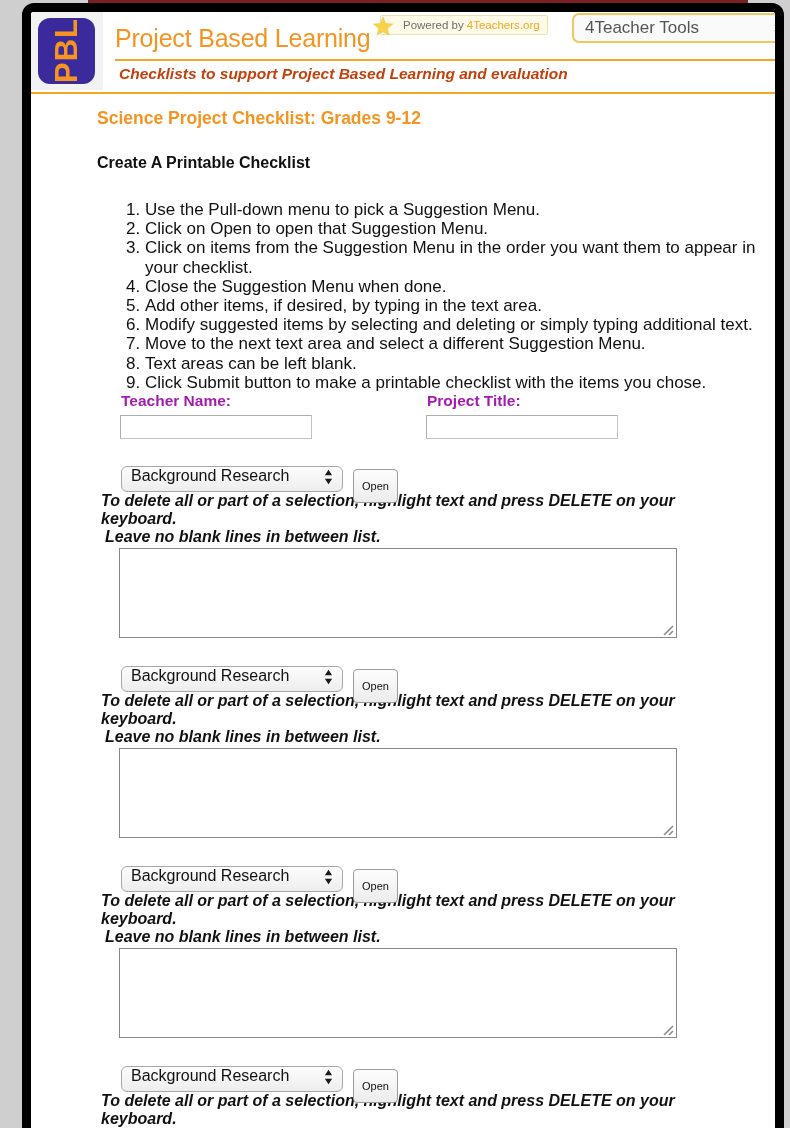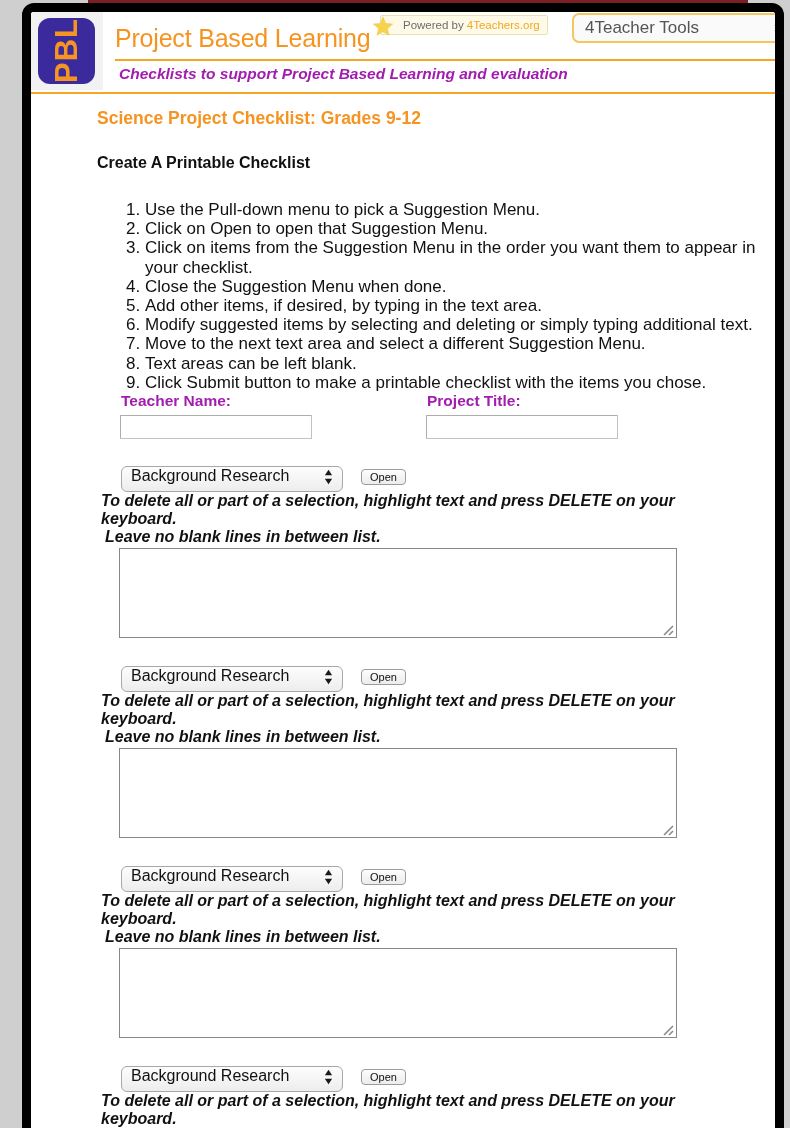--- a/index.html
+++ b/index.html
@@ -89,21 +89,21 @@
     left: 84px; top: 47px;
     width: 660px; height: 2px;
     background: #f5a623;
   }
   .tagline {
     position: absolute;
     left: 88px; top: 53px;
     font-size: 15.5px;
     font-style: italic;
     font-weight: bold;
-    color: #a21caf;
+    color: #c2410c;
     white-space: nowrap;
   }
   .rule-2 {
     position: absolute;
     left: 0; top: 80px;
     width: 744px; height: 2px;
     background: #f5a623;
   }
 
   
@@ -217,22 +217,22 @@
     align-items: flex-start;
     padding: 0 8px 0 9px;
     font-size: 16px;
     color: #111;
     white-space: nowrap;
     overflow: hidden;
   }
   .pretty-select .label { flex: 1; }
   .open-btn {
     position: absolute;
-    left: 264px; top: 3px;
-    height: 16px;
+    left: 256px; top: 3px;
+    height: 34px;
     background: linear-gradient(#fdfdfd, #ececec);
     border: 1px solid #9b9b9b;
     border-radius: 4px;
     font-size: 11px;
     color: #111;
     padding: 1px 8px;
     display: flex;
     align-items: center;
     font-family: "Liberation Sans", sans-serif;
     cursor: pointer;

